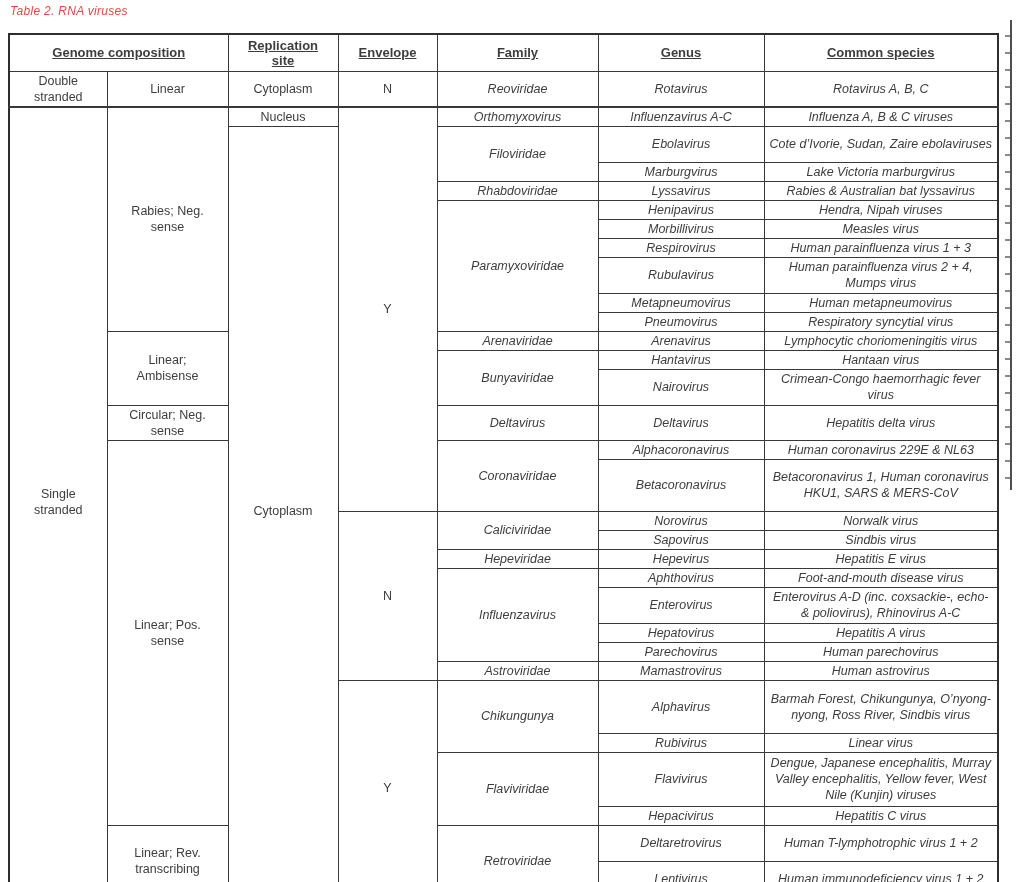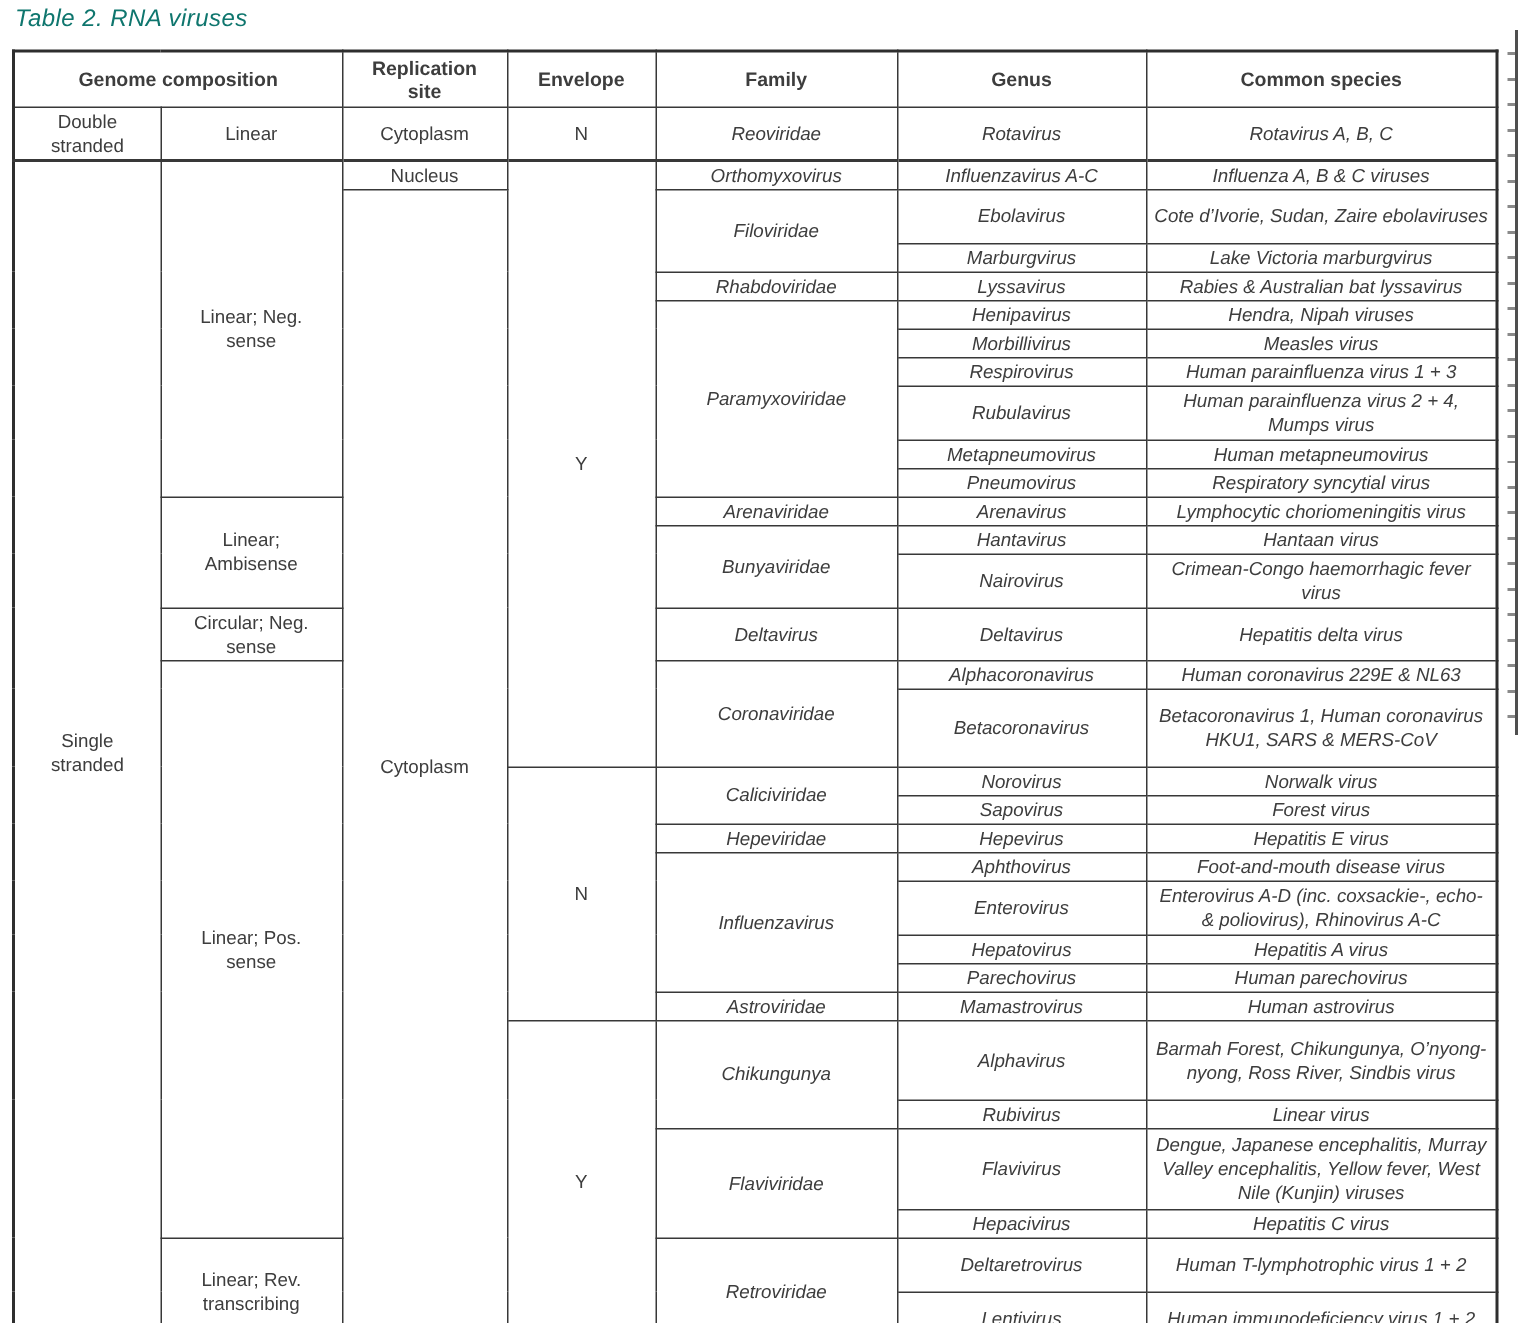--- a/index.html
+++ b/index.html
@@ -1,30 +1,30 @@
 <!DOCTYPE html>
 <html><head>
 <meta charset="utf-8">
 <style>
   html,body { margin:0; padding:0; background:#ffffff; }
   body { width:1024px; height:882px; font-family:"Liberation Sans", sans-serif; color:#3d3d3d; }
   .page { position:relative; width:1024px; height:882px; background:#fff; overflow:hidden; }
-  .title { position:absolute; left:10px; top:4px; font-style:italic; font-size:16px; letter-spacing:0.3px; color:#0f766e; }
+  .title { position:absolute; left:10px; top:4px; font-style:italic; font-size:12px; letter-spacing:0.3px; color:#ef4444; }
   table.viruses { position:absolute; left:8px; top:33px; border-collapse:collapse; table-layout:fixed; border:2px solid #2e2e2e; }
   table.viruses th, table.viruses td {
     border:1px solid #383838;
     font-size:12.5px; line-height:16px;
     text-align:center; vertical-align:middle;
     padding:1px 3px; overflow:hidden;
   }
   table.viruses th { font-weight:bold; font-size:13px; line-height:15px; }
   th.species-h { text-align:left; padding-left:7px; }
   td.species { text-align:left; padding-left:7px; padding-right:4px; line-height:16.5px;font-style:italic; }
   td.fam, td.gen { font-style:italic; }
-  tr.hdr { height:37px; }
+  tr.hdr { height:37px;text-decoration:underline; }
   .hb { border-bottom-width:2px !important; }
   .wrap { margin:0 auto; }
   .w70 { max-width:70px; }
   .w80 { max-width:82px; }
   .w92 { max-width:92px; }
   .scan-line { position:absolute; left:1005px; top:20px; width:5px; height:470px;
     border-right:2px solid #4f4f4f;
     background:repeating-linear-gradient(to bottom, transparent 0px, transparent 15px, #8a8a8a 15px, #8a8a8a 17px); }
 </style>
 </head>
@@ -66,21 +66,21 @@
       <td class="hb fam">Reoviridae</td>
       <td class="hb gen">Rotavirus</td>
       <td class="hb species">Rotavirus A, B, C</td>
     </tr>
 
     <tr style="height:18px">
       <td rowspan="30">
             <div class="wrap w70">Single stranded</div>
           </td>
       <td rowspan="10">
-            <div class="wrap w80">Linear; Neg. sense</div>
+            <div class="wrap w80">Rabies; Neg. sense</div>
           </td>
       <td>Nucleus</td>
       <td rowspan="16">Y</td>
       <td class="fam">Orthomyxovirus</td>
       <td class="gen">Influenzavirus A-C</td>
       <td class="species">Influenza A, B &amp; C viruses</td>
     </tr>
 
     <tr style="height:36px">
       <td rowspan="29">Cytoplasm</td>
@@ -176,21 +176,21 @@
 
     <tr style="height:18px">
       <td rowspan="8">N</td>
       <td rowspan="2" class="fam">Caliciviridae</td>
       <td class="gen">Norovirus</td>
       <td class="species">Norwalk virus</td>
     </tr>
 
     <tr style="height:18px">
       <td class="gen">Sapovirus</td>
-      <td class="species">Forest virus</td>
+      <td class="species">Sindbis virus</td>
     </tr>
 
     <tr style="height:18px">
       <td class="fam">Hepeviridae</td>
       <td class="gen">Hepevirus</td>
       <td class="species">Hepatitis E virus</td>
     </tr>
 
     <tr style="height:19px">
       <td rowspan="4" class="fam">Influenzavirus</td>

